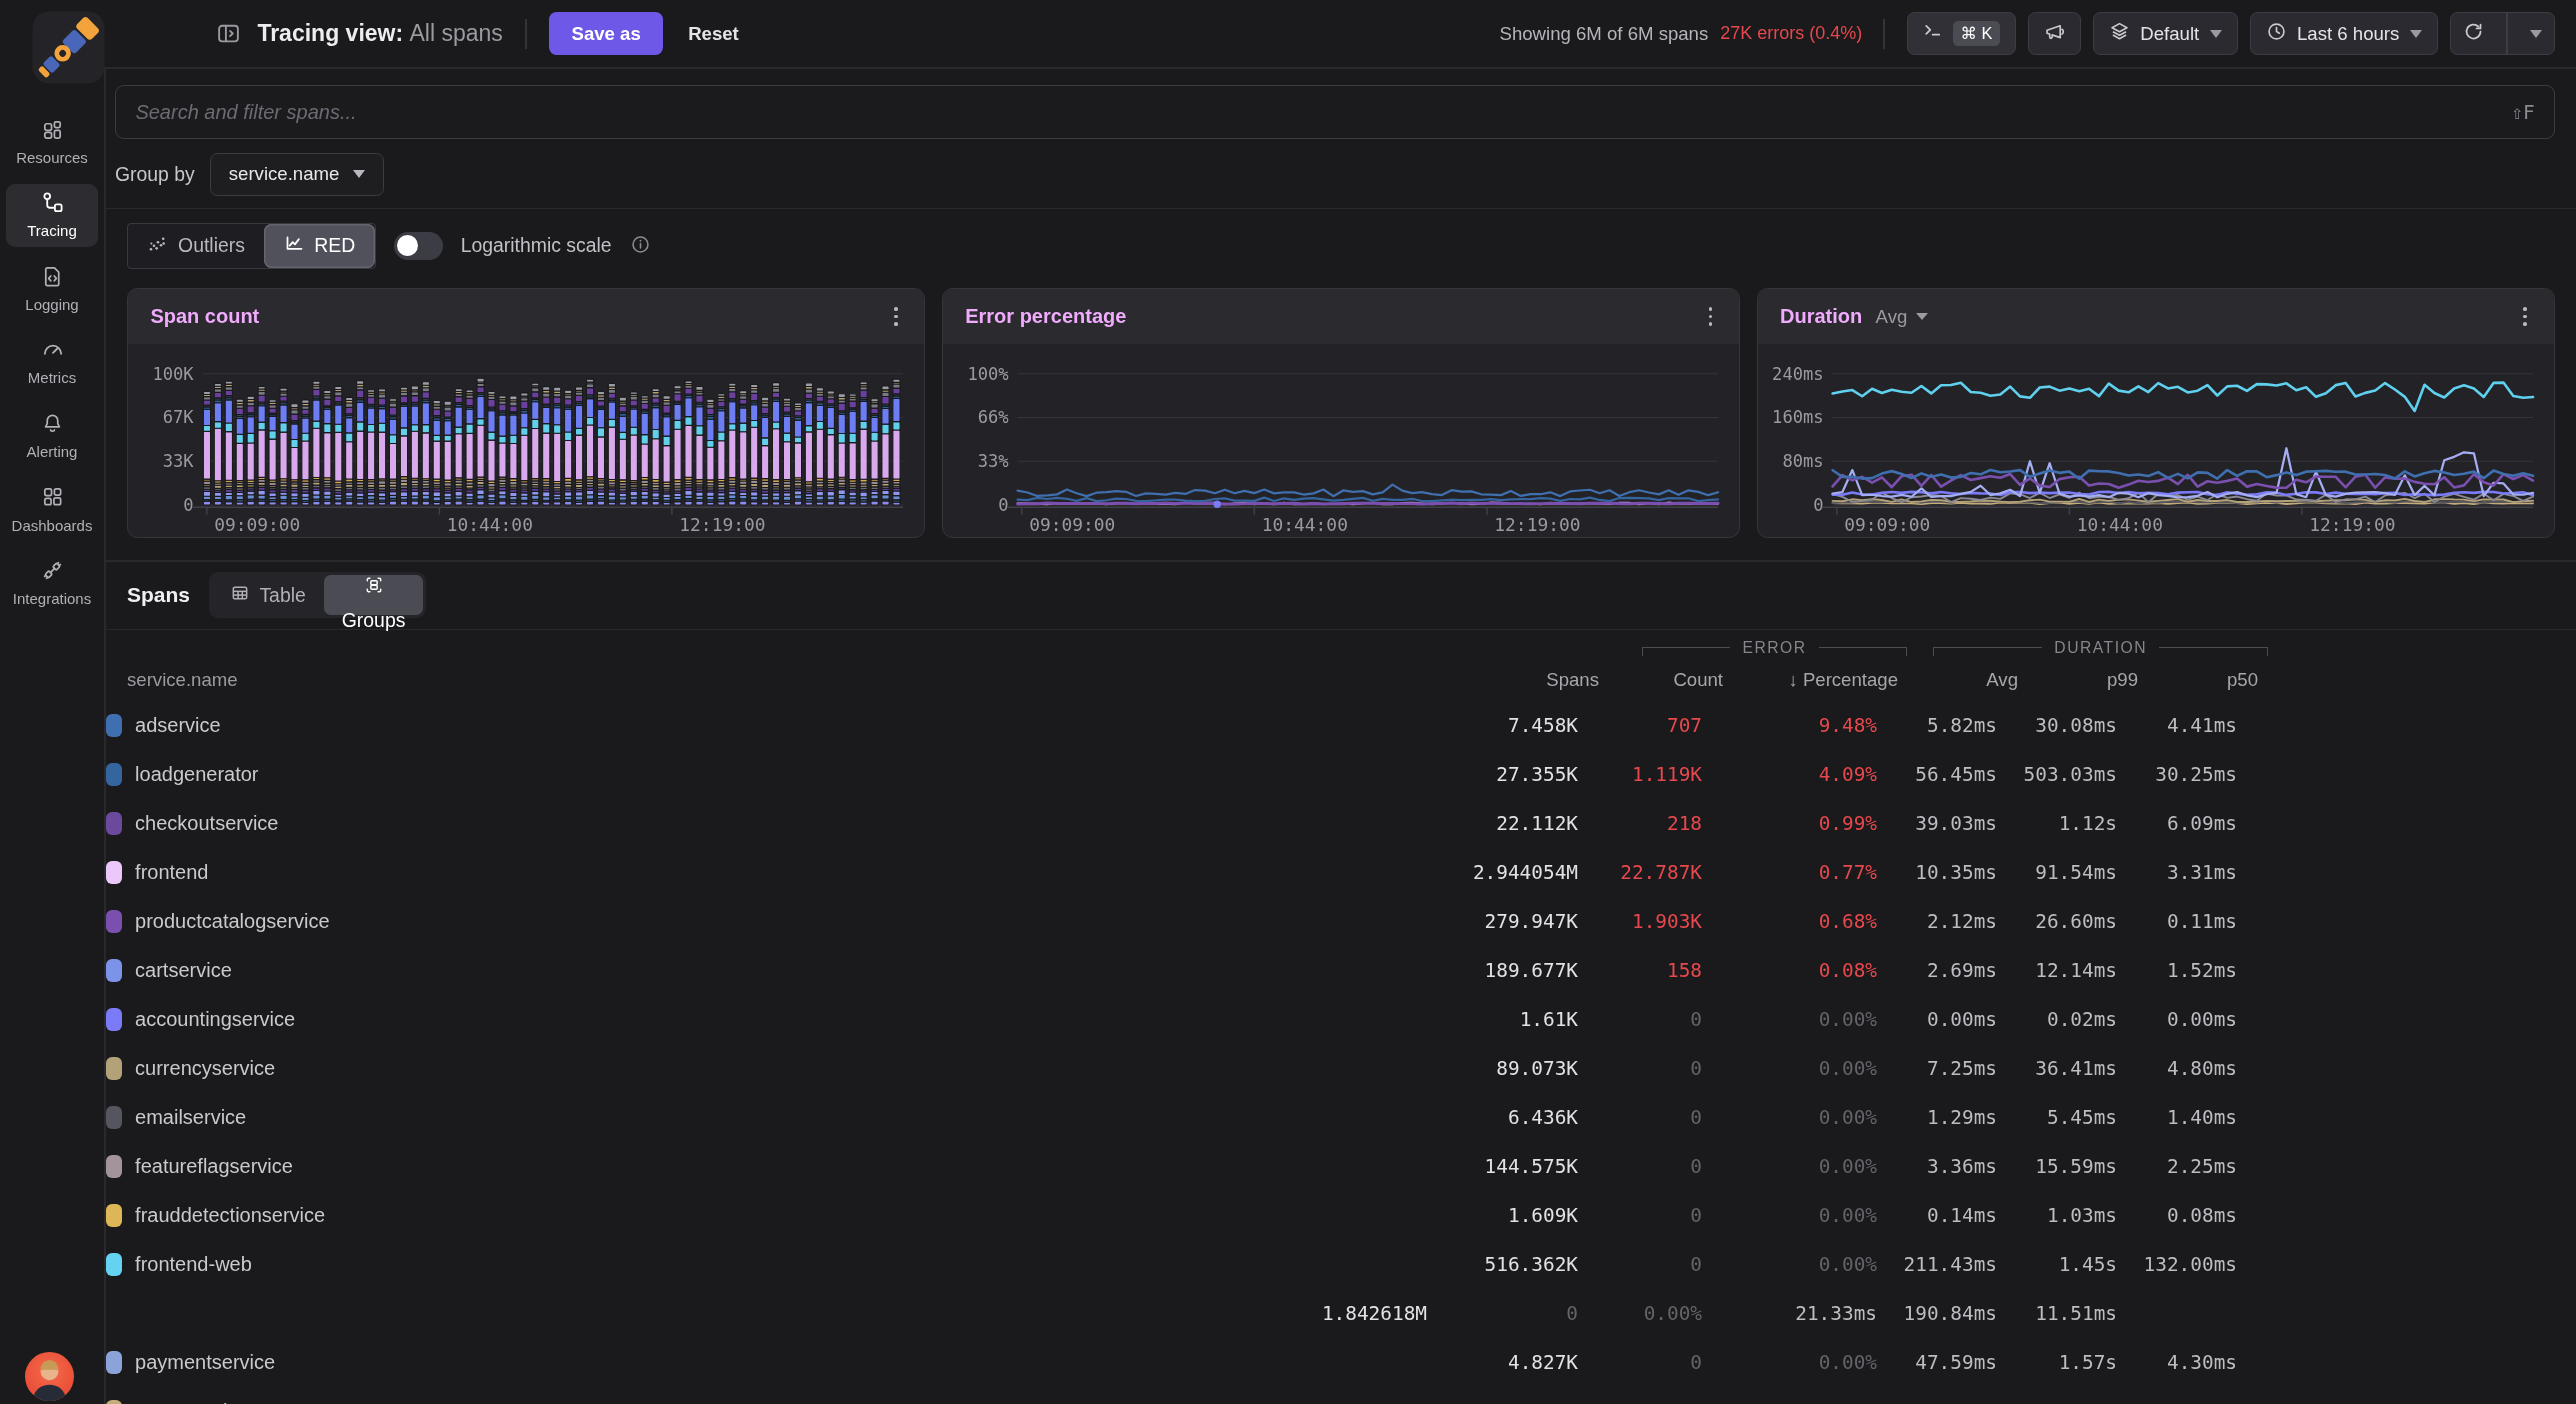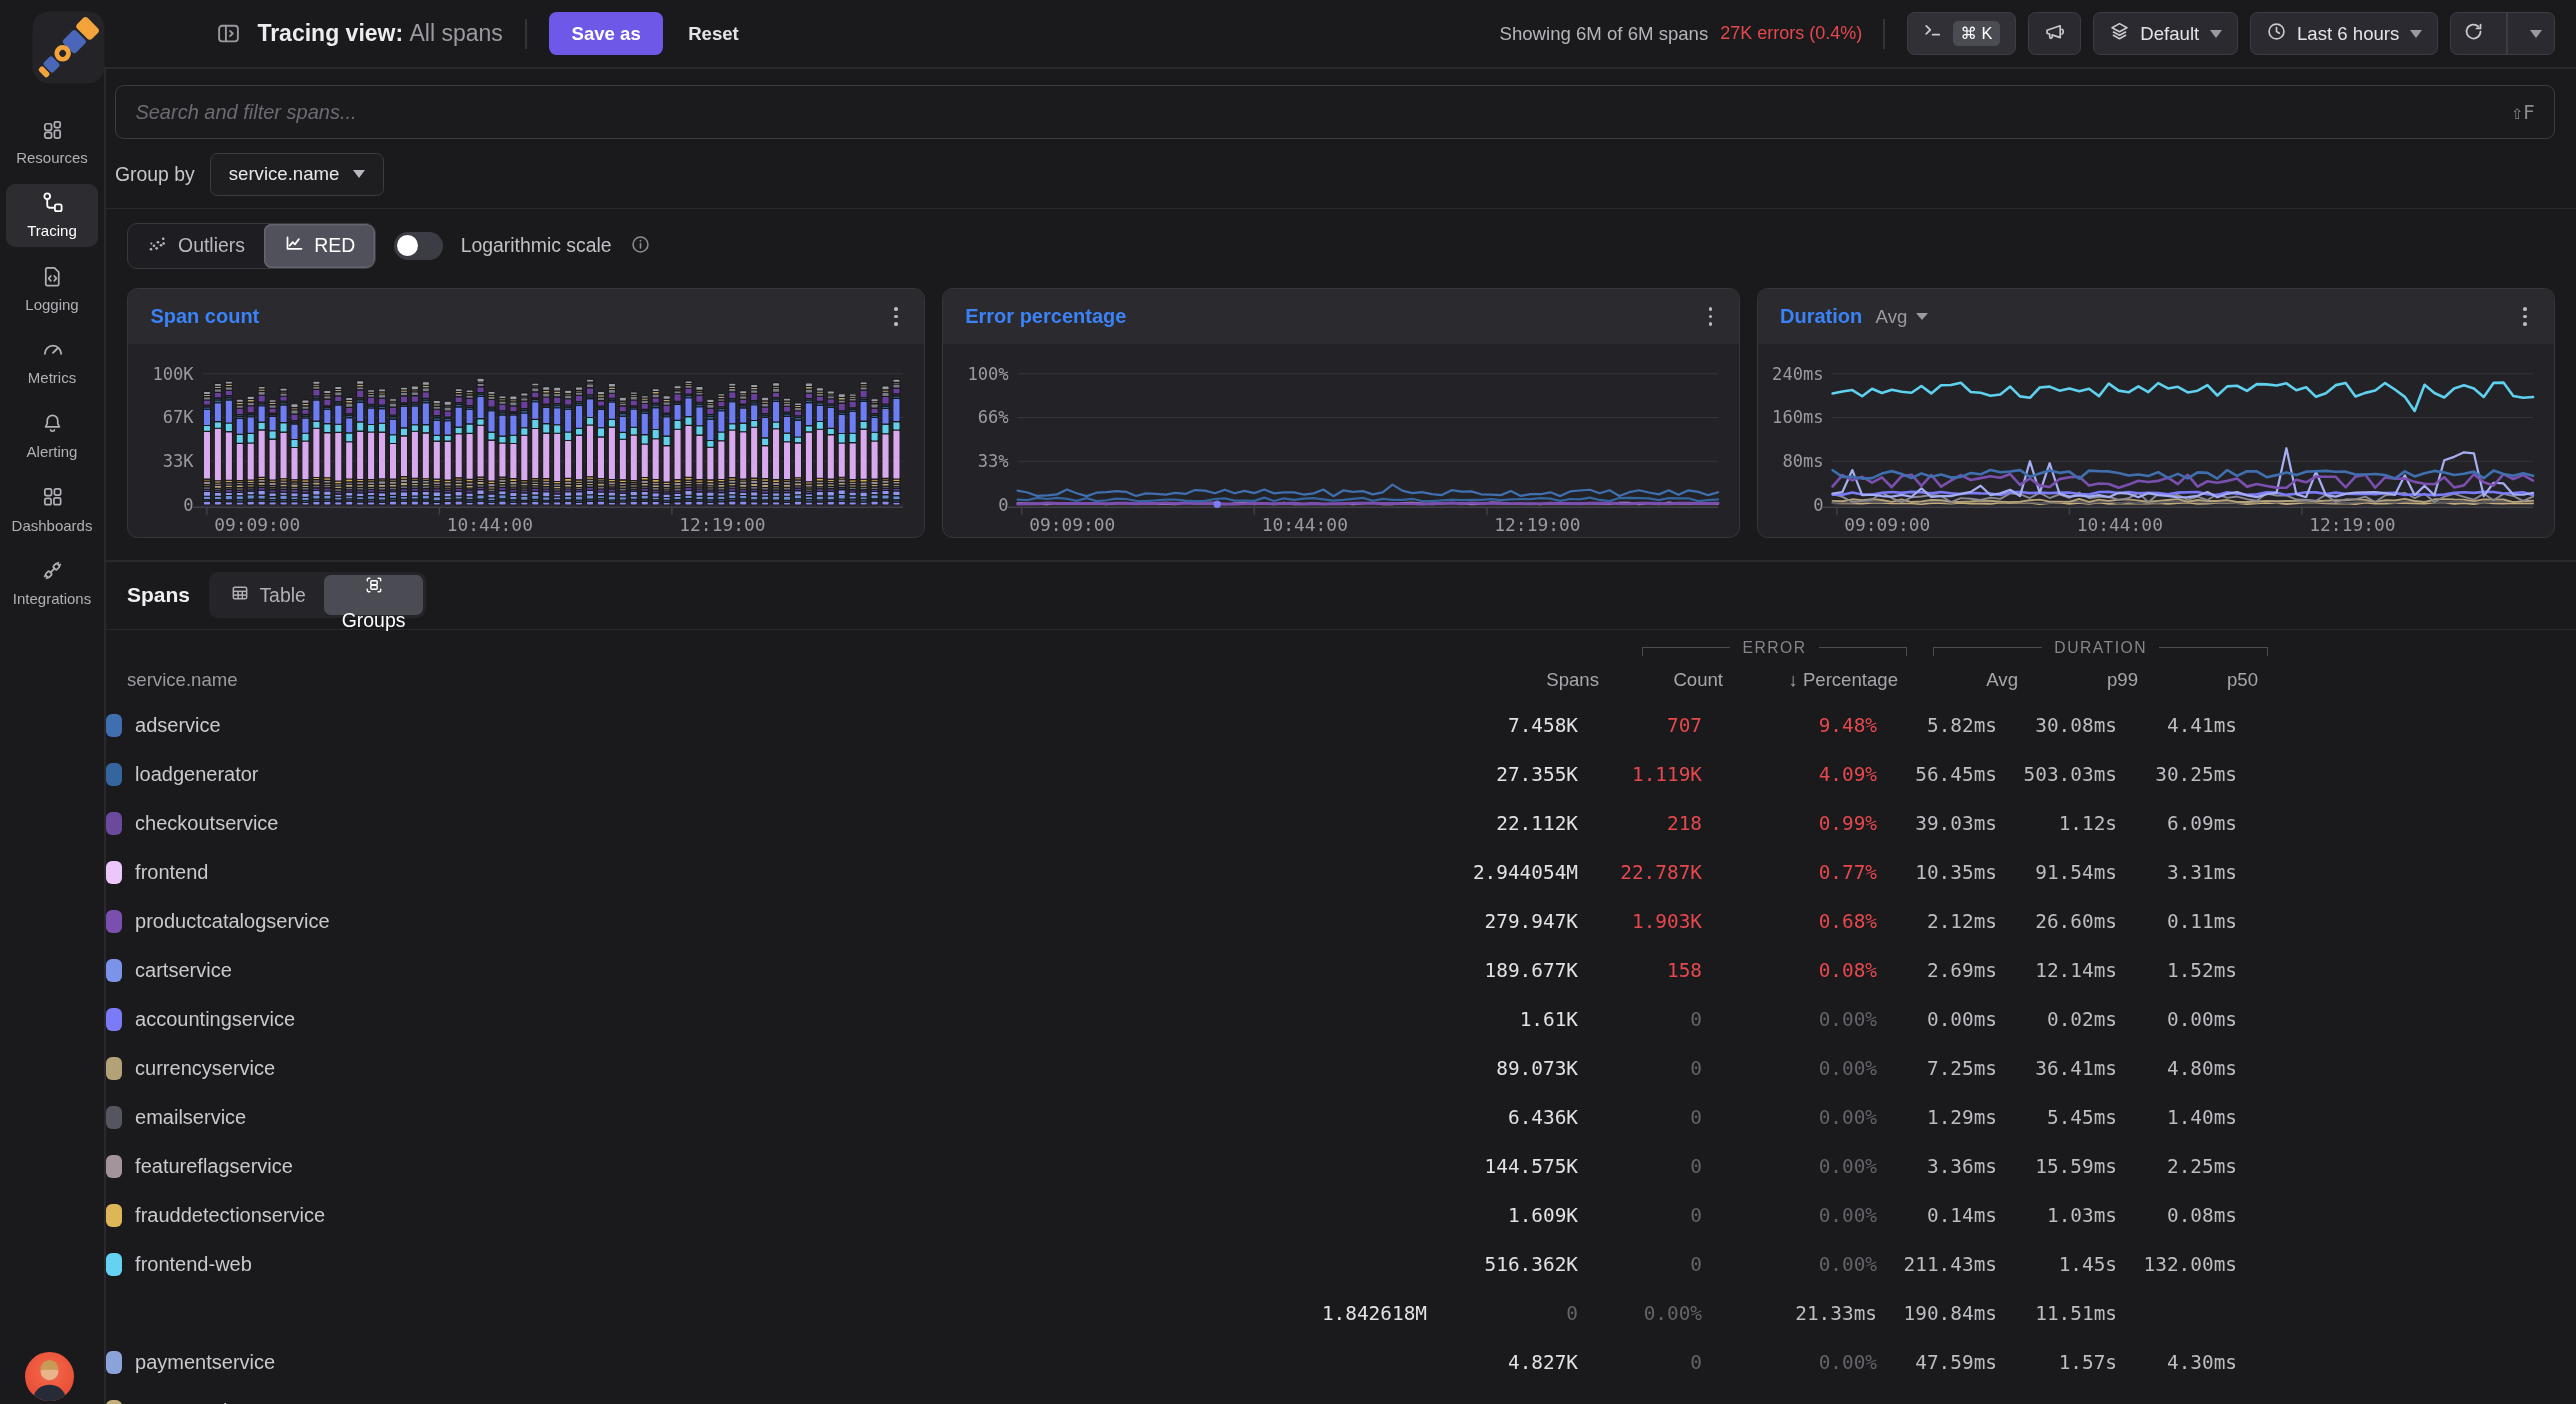--- a/index.html
+++ b/index.html
@@ -54,35 +54,35 @@
   .searchbox input::placeholder { color:#6b6b73; }
   .search-hint { color:#8a8a92; font-size:19.4px; }
   .grouprow { display:flex; align-items:center; gap:15px; margin:13.4px 0 0 9px; }
   .group-label { font-size:19.4px; color:#c6c6cb; }
   .dropdown { display:flex; align-items:center; gap:13.4px; height:43px; padding:0 18px;
     background:#1e1e21; border:1.5px solid #3b3b42; border-radius:7.5px; color:#e8e8ec; font-size:18.6px; cursor:pointer; }
   .hdiv { height:1.5px; background:#29292d; margin-top:12px; }
 
   .togglerow { display:flex; align-items:center; gap:18px; margin:13.4px 0 0 21px; height:46px; }
   .segmented { display:flex; align-items:stretch; height:46px; background:#1e1e22;
-    border:1.5px solid #38383f; border-radius:10px; overflow:hidden; }
+    border:1.5px solid #38383f; border-radius:4px; overflow:hidden; }
   .seg { display:flex; align-items:center; gap:9.7px; padding:0 19.4px; color:#b8b8bf;
     font-size:19.4px; border-radius:7.5px; cursor:pointer; }
   .seg svg { width:21px; height:21px; }
   .seg.active { background:#51515b; color:#fff; box-shadow:inset 0 0 0 1.5px #65656f; }
   .switch { width:49px; height:28px; border-radius:14px; background:#3c3c45; position:relative; cursor:pointer; }
   .switch .knob { position:absolute; left:3.7px; top:3.7px; width:21px; height:21px; border-radius:50%; background:#ffffff; }
   .log-label { font-size:19.4px; color:#c0c0c6; }
   .info-ic { color:#8a8a92; }
 
   
   .charts { display:flex; gap:16.4px; margin:19.4px 21px 0 21px; }
   .card { width:799px; border:1.5px solid #35353b; border-radius:10.4px; overflow:hidden; background:#232327; }
   .card-header { height:55px; background:#2a2a2f; display:flex; align-items:center; padding:0 22.4px; gap:13.4px; }
-  .card-title { font-size:20px; font-weight:650; color:#3b82f6; }
+  .card-title { font-size:20px; font-weight:650; color:#f0abfc; }
   .card-sub { font-size:18.6px; color:#9a9aa1; display:flex; align-items:center; gap:9px; cursor:pointer; }
   .card-sub .caret { border-left-width:6px; border-right-width:6px; border-top-width:7.5px; }
   .kebab { margin-left:auto; display:flex; flex-direction:column; gap:3.7px; cursor:pointer; padding:4.5px; }
   .kebab i { width:3.7px; height:3.7px; border-radius:50%; background:#b8b8bf; }
   .chartsvg { display:block; }
 
   
   .tabsrow { display:flex; align-items:center; gap:19.4px; margin:10.4px 0 0 21px; height:46px; }
   .tabs-title { font-size:21px; font-weight:700; color:#f0f0f2; }
   .segmented2 { display:flex; align-items:center; background:#242429; border-radius:9px; padding:3px; }

